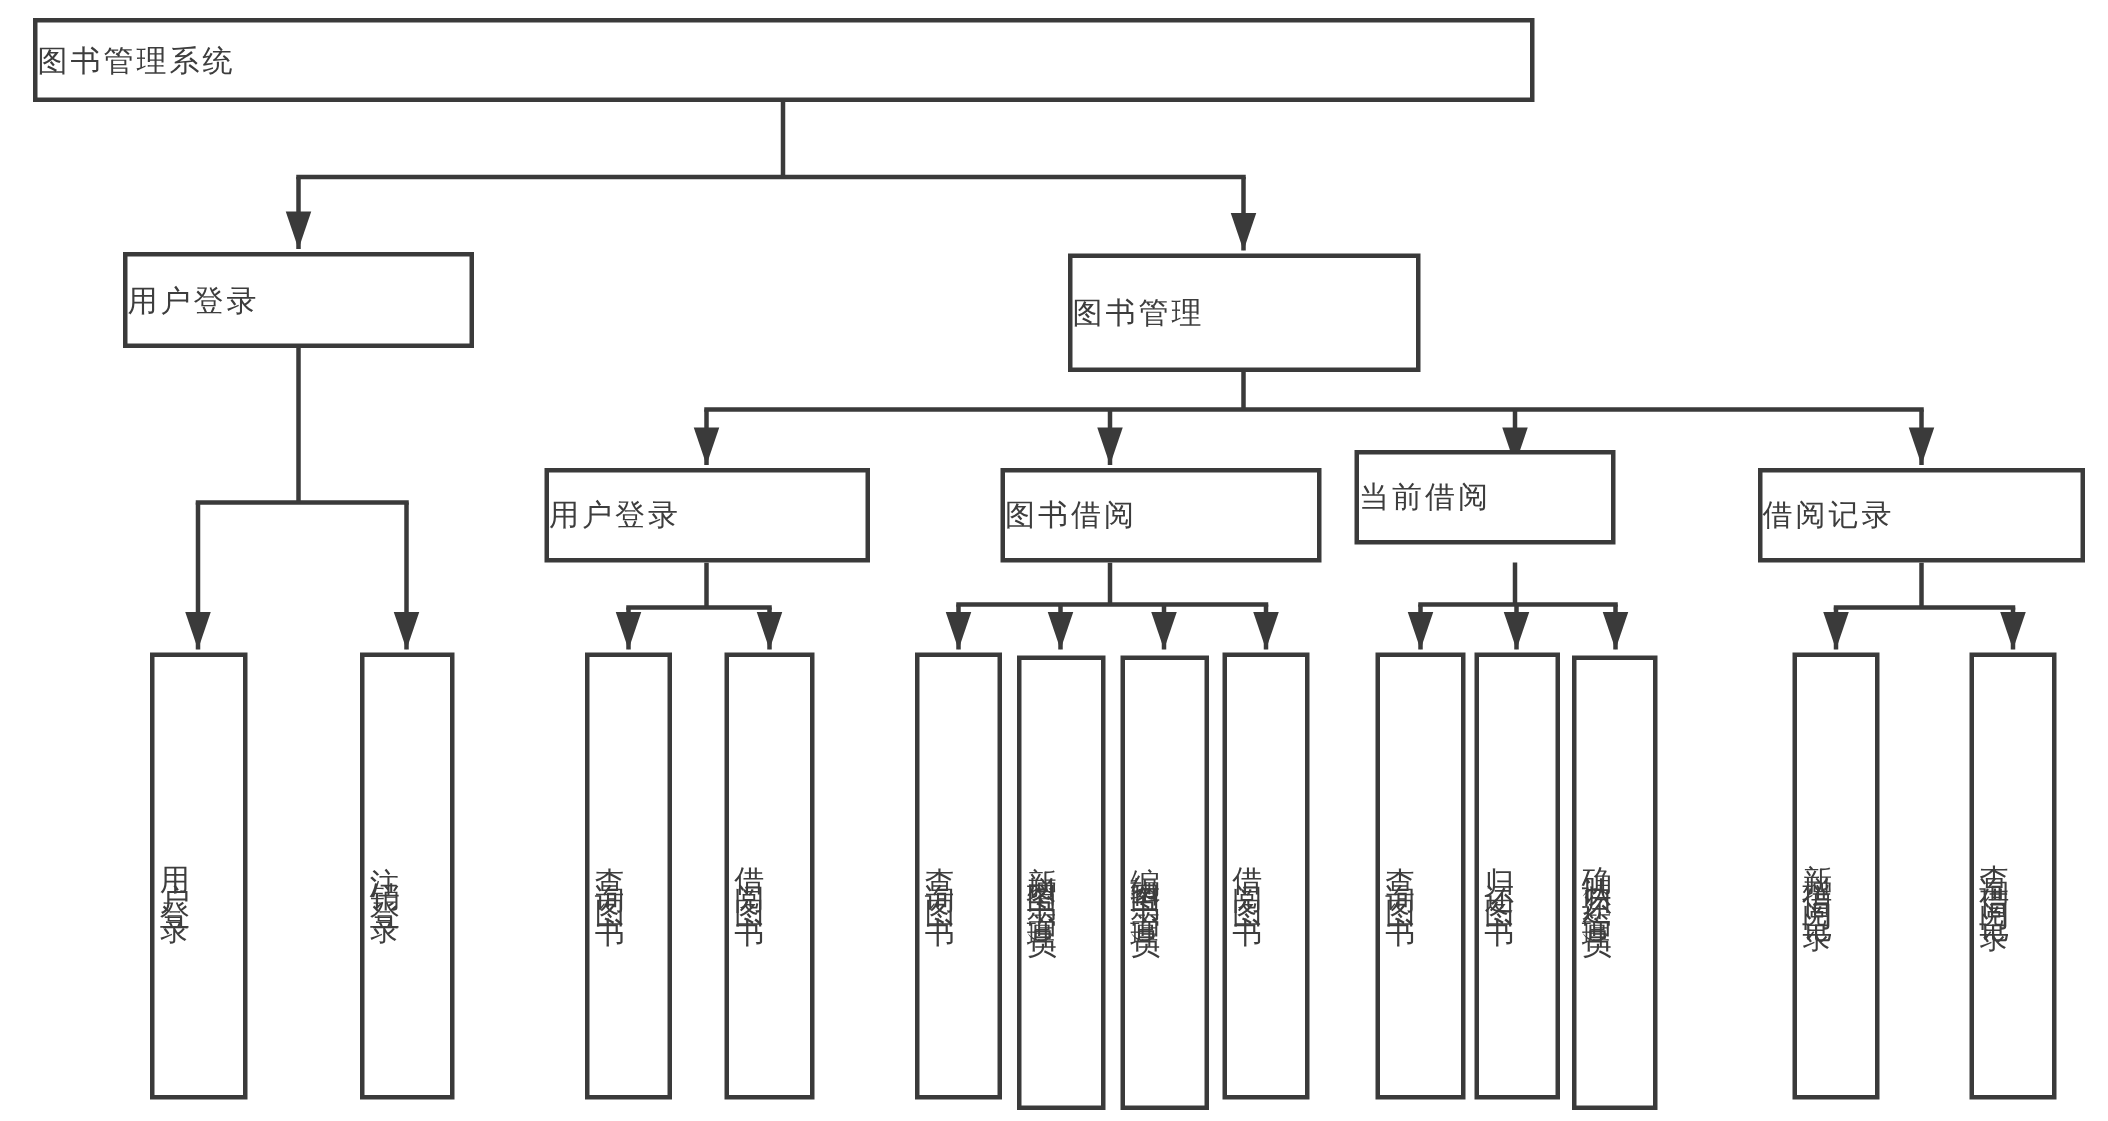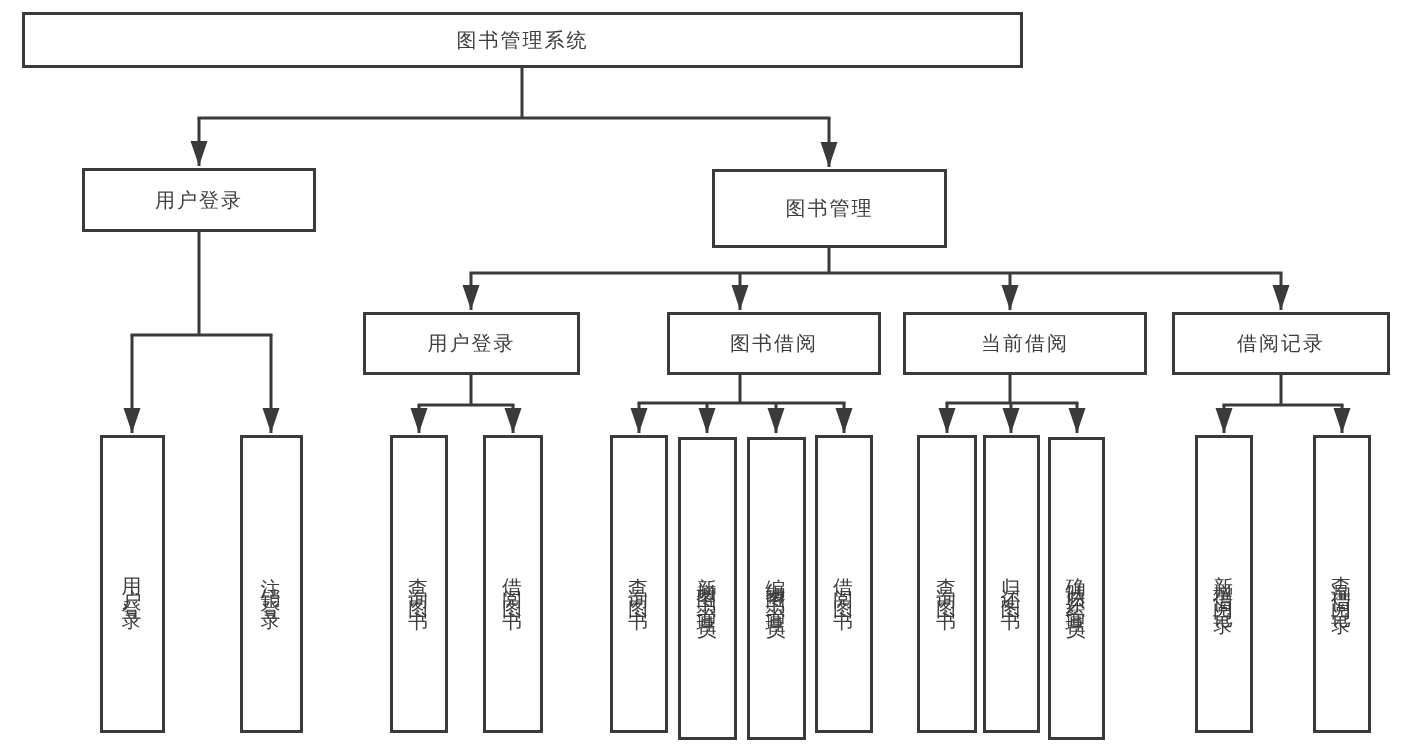--- a/index.html
+++ b/index.html
@@ -17,21 +17,20 @@
     overflow:hidden;
   }
   svg.wires{position:absolute;left:0;top:0;z-index:1;}
   .box{
     position:absolute;
     box-sizing:border-box;
     background:#fff;
     border:3px solid var(--border);
     display:flex;
     align-items:center;
-    justify-content:center;
     color:var(--text);
     z-index:2;
   }
   .box.h span{
     font-size:20px;
     letter-spacing:2px;
     white-space:nowrap;
   }
   .box.v span{
     writing-mode:vertical-rl;
@@ -117,21 +116,21 @@
   <div class="box h" style="left:712px;top:169px;width:235px;height:79px">
     <span>图书管理</span>
   </div>
 
   <div class="box h" style="left:363px;top:312px;width:217px;height:63px">
     <span>用户登录</span>
   </div>
   <div class="box h" style="left:667px;top:312px;width:214px;height:63px">
     <span>图书借阅</span>
   </div>
-  <div class="box h" style="left:903px;top:312px;width:244px;height:63px">
+  <div class="box h" style="left:903px;top:300px;width:174px;height:63px">
     <span>当前借阅</span>
   </div>
   <div class="box h" style="left:1172px;top:312px;width:218px;height:63px">
     <span>借阅记录</span>
   </div>
 
   <div class="box v len4" style="left:100px;top:435px;width:65px;height:298px">
     <span>用户登录</span>
   </div>
   <div class="box v len4" style="left:240px;top:435px;width:63px;height:298px">

